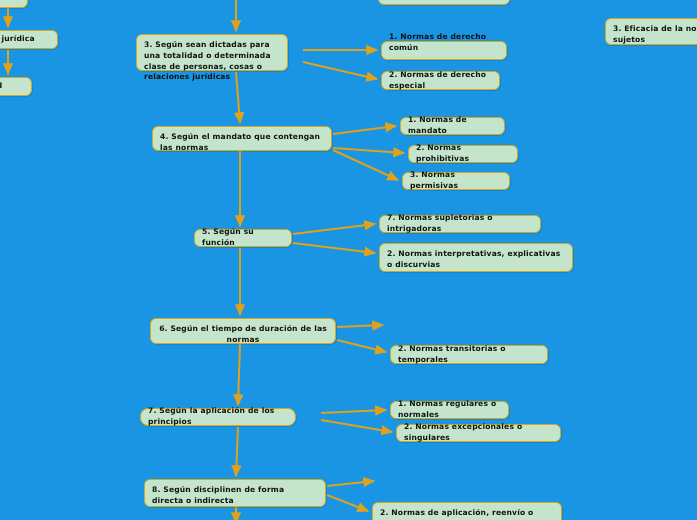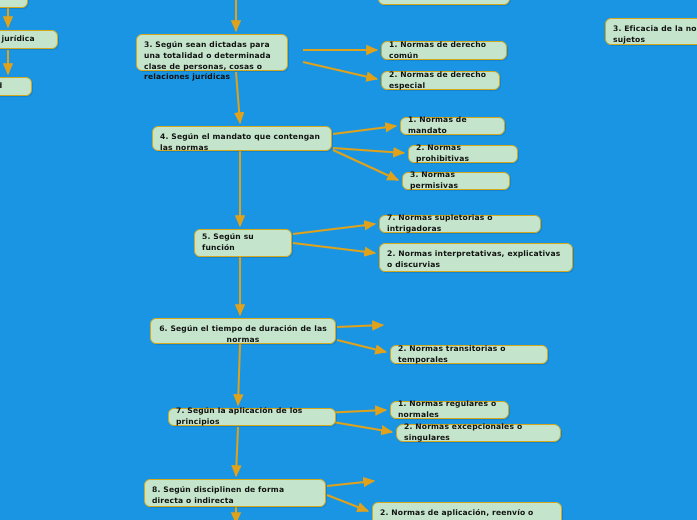--- a/index.html
+++ b/index.html
@@ -119,64 +119,64 @@
     <span class="txt">...alidad</span>
   </div>
 
   <div class="node" style="left:605px; top:18px; width:135px; height:27px;">
     <span class="txt">3. Eficacia de la norma … sujetos</span>
   </div>
 
   <div class="node" style="left:136px; top:34px; width:152px; height:37px;">
     <span class="txt">3. Según sean dictadas para una totalidad o determinada clase de personas, cosas o relaciones jurídicas</span>
   </div>
-  <div class="node center" style="left:381px; top:41px; width:126px; height:19px;">
+  <div class="node center" style="left:381px; top:41px; width:126px; height:19px;align-items:flex-end;">
     <span class="txt">1. Normas de derecho común</span>
   </div>
   <div class="node center" style="left:381px; top:71px; width:119px; height:19px;">
     <span class="txt">2. Normas de derecho especial</span>
   </div>
 
   <div class="node" style="left:152px; top:126px; width:180px; height:25px;">
     <span class="txt">4. Según el mandato que contengan las normas</span>
   </div>
   <div class="node center" style="left:400px; top:117px; width:105px; height:18px;">
     <span class="txt">1. Normas de mandato</span>
   </div>
   <div class="node center" style="left:408px; top:145px; width:110px; height:18px;">
     <span class="txt">2. Normas prohibitivas</span>
   </div>
   <div class="node center" style="left:402px; top:172px; width:108px; height:18px;">
     <span class="txt">3. Normas permisivas</span>
   </div>
 
-  <div class="node center" style="left:194px; top:229px; width:98px; height:28px;align-items:center;">
+  <div class="node center" style="left:194px; top:229px; width:98px; height:18px;align-items:center;">
     <span class="txt">5. Según su función</span>
   </div>
   <div class="node center" style="left:379px; top:215px; width:162px; height:18px;">
     <span class="txt">7. Normas supletorias o intrigadoras</span>
   </div>
   <div class="node" style="left:379px; top:243px; width:194px; height:29px;">
     <span class="txt">2. Normas interpretativas, explicativas o discurvias</span>
   </div>
 
   <div class="node" style="left:150px; top:318px; width:186px; height:26px;text-align:center;">
     <span class="txt">6. Según el tiempo de duración de las normas</span>
   </div>
   <div class="node center" style="left:390px; top:345px; width:158px; height:19px;">
     <span class="txt">2. Normas transitorias o temporales</span>
   </div>
 
-  <div class="node center" style="left:168px; top:408px; width:168px; height:18px;">
+  <div class="node center" style="left:140px; top:408px; width:156px; height:18px;border-radius:8px;">
     <span class="txt">7. Según la aplicación de los principios</span>
   </div>
   <div class="node center" style="left:390px; top:401px; width:119px; height:18px;">
     <span class="txt">1. Normas regulares o normales</span>
   </div>
-  <div class="node center" style="left:396px; top:424px; width:165px; height:18px;border-radius:7px;">
+  <div class="node center" style="left:396px; top:424px; width:165px; height:18px;">
     <span class="txt">2. Normas excepcionales o singulares</span>
   </div>
 
   <div class="node" style="left:144px; top:479px; width:182px; height:28px;">
     <span class="txt">8. Según disciplinen de forma directa o indirecta</span>
   </div>
   <div class="node" style="left:372px; top:502px; width:190px; height:28px;">
     <span class="txt">2. Normas de aplicación, reenvío o referenciales</span>
   </div>
 

